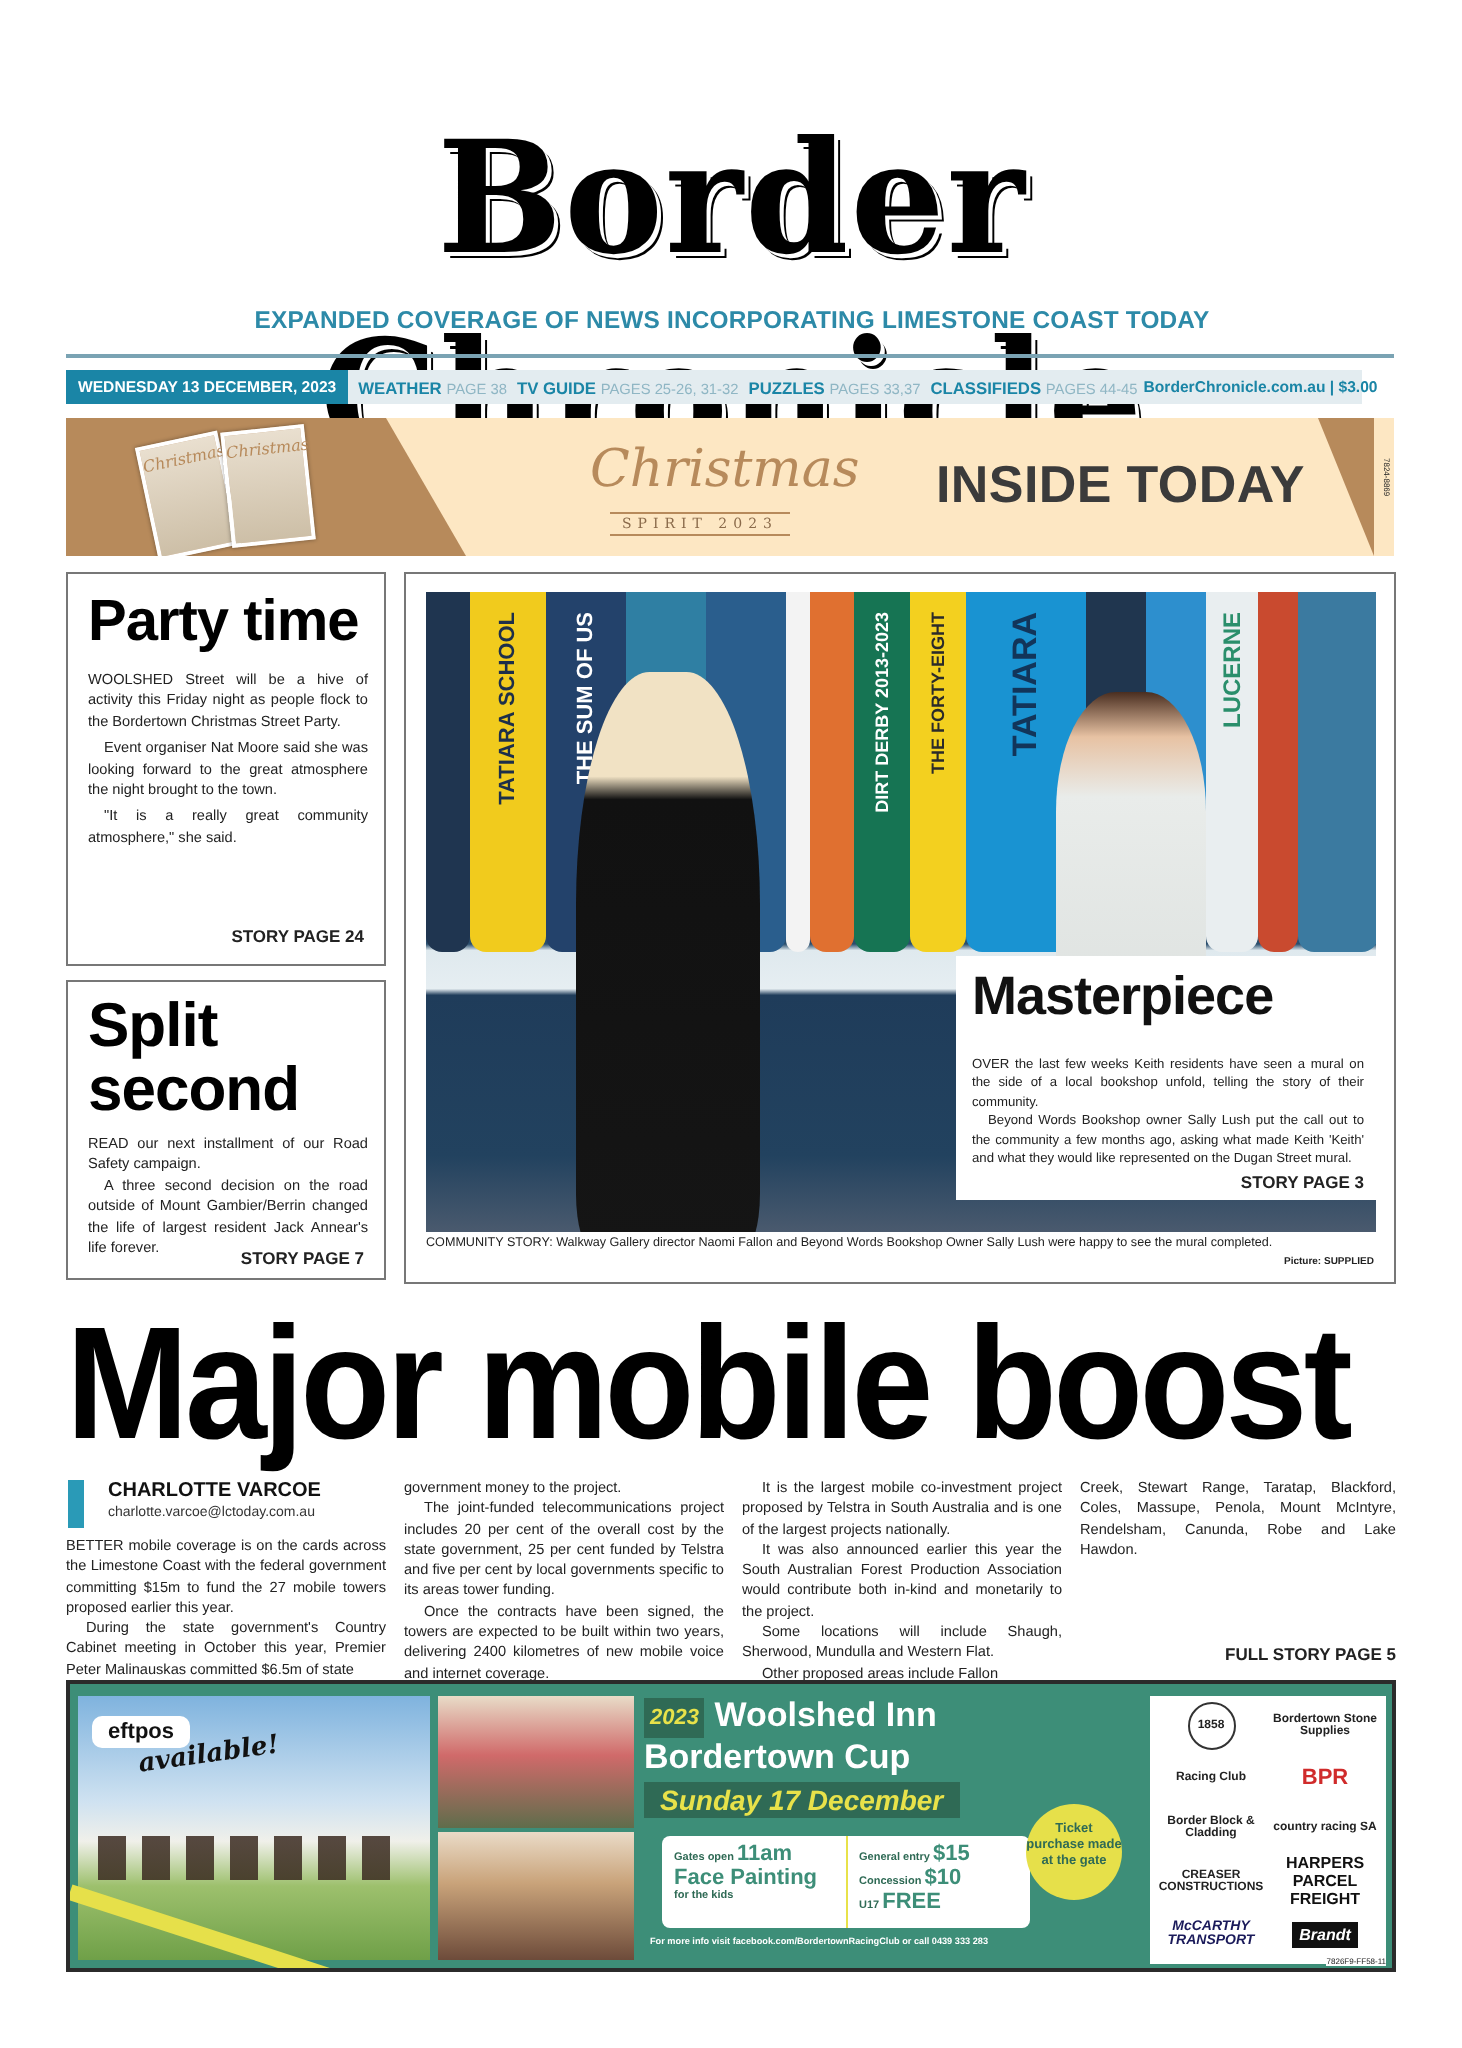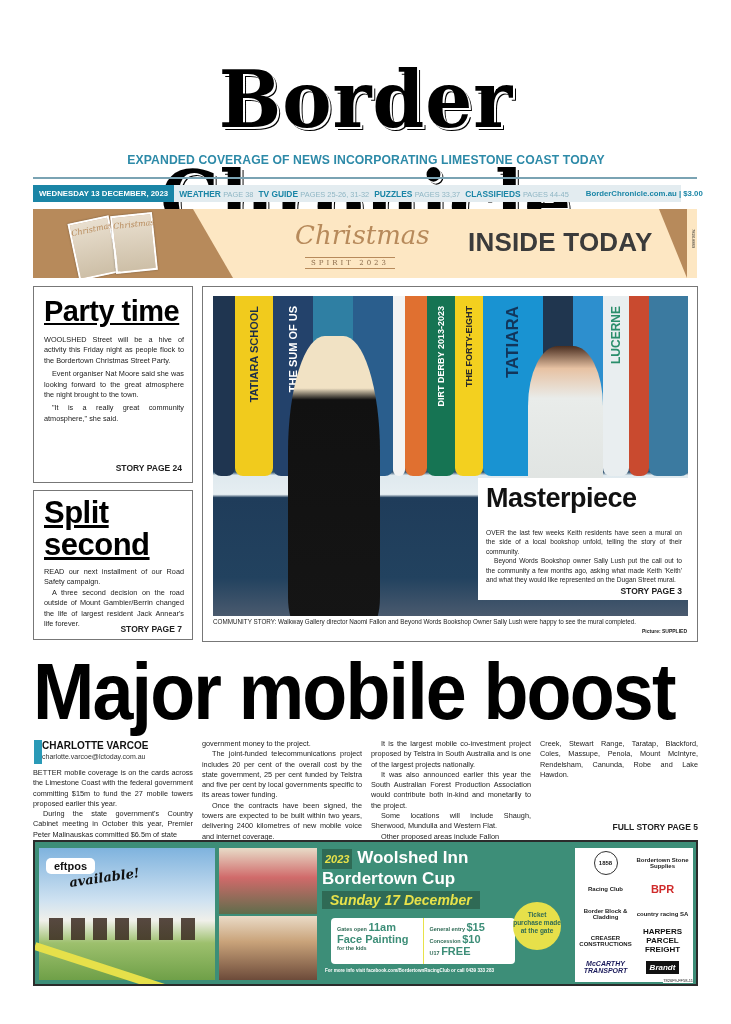--- a/index.html
+++ b/index.html
@@ -12,39 +12,39 @@
     text-shadow: 2px 2px 0 #fff, 3px 3px 0 #000; transform: scaleY(1.05); }
   .tagline { position: absolute; left: 30px; top: 153px; width: 672px; text-align: center; font-weight: bold; font-size: 12.2px; color: #2d8aa8; letter-spacing: 0.1px; }
   .rule { position: absolute; left: 33px; top: 177px; width: 664px; height: 2px; background: #7aa3b3; }
 
   
   .infobar { position: absolute; left: 33px; top: 185px; width: 648px; height: 17px; background: #e3ecf0; display: flex; align-items: center; font-size: 8.4px; white-space: nowrap; }
   .infobar .date { background: #1a85a6; color: #fff; height: 17px; line-height: 17px; padding: 0 6px; font-weight: bold; font-size: 7.8px; }
   .infobar .seg { margin-left: 5px; color: #2b8aa8; }
   .infobar .seg b { font-weight: bold; color: #1a85a6; }
   .infobar .seg span { color: #8fb6c4; font-size: 7.4px; }
-  .infobar .web { margin-left: 17px; color: #1a85a6; font-weight: bold; font-size: 7.8px; }
+  .infobar .web { margin-left: 3px; color: #1a85a6; font-weight: bold; font-size: 7.8px; }
 
   
   .banner { position: absolute; left: 33px; top: 209px; width: 664px; height: 69px; background: #fde7c3; overflow: hidden; }
   .banner .left-band { position: absolute; left: 0; top: 0; width: 200px; height: 69px; background: #b78a5b; clip-path: polygon(0 0, 160px 0, 200px 69px, 0 69px); }
   .banner .right-band { position: absolute; right: 10px; top: 0; width: 28px; height: 69px; background: #b78a5b; clip-path: polygon(0 0, 100% 0, 100% 100%); }
   .banner .mag { position: absolute; width: 42px; height: 58px; background: linear-gradient(#e9dfcf, #cdbfa7); border: 2px solid #fff; box-shadow: 0 0 2px rgba(0,0,0,.4); }
   .banner .mag1 { left: 40px; top: 10px; transform: rotate(-12deg); }
   .banner .mag2 { left: 80px; top: 5px; transform: rotate(-6deg); }
   .banner .mag .mtitle { font-family: "DejaVu Serif", serif; font-style: italic; font-size: 8px; color: #b78a5b; text-align: center; margin-top: 4px; }
   .banner .xmas { position: absolute; left: 262px; top: 10px; width: 110px; text-align: center; }
   .banner .xmas .script { font-family: "DejaVu Serif", serif; font-style: italic; font-size: 26px; color: #b78a5b; line-height: 32px; }
   .banner .xmas .spirit { font-family: "DejaVu Serif", serif; font-size: 7px; letter-spacing: 3px; color: #8a6a4a; border-top: 1px solid #b78a5b; border-bottom: 1px solid #b78a5b; display: inline-block; padding: 1px 6px; }
   .banner .inside { position: absolute; left: 435px; top: 18px; font-weight: bold; font-size: 26px; color: #3b3b3b; letter-spacing: 0.2px; }
   .banner .code { position: absolute; right: 1px; top: 20px; font-size: 4px; writing-mode: vertical-rl; color: #222; }
 
   
   .box { position: absolute; border: 1px solid #777; background: #fff; }
-  .box h2 { font-weight: bold; font-size: 29px; line-height: 32px; letter-spacing: -0.5px; color: #000; text-decoration: underline; }
+  .box h2 { font-weight: bold; font-size: 29px; line-height: 32px; letter-spacing: -0.5px; color: #000; }
   .box p { font-size: 7.3px; line-height: 10.4px; color: #222; text-align: justify; }
   .box p.ind { text-indent: 8px; }
   .box .more { font-weight: bold; font-size: 8.5px; text-align: right; color: #222; }
 
   .party { left: 33px; top: 286px; width: 160px; height: 197px; padding: 6px 8px 6px 10px; }
   .party h2 { margin-bottom: 8px; margin-top: 2px; }
   .party p { margin-bottom: 3px; }
   .party .more { position: absolute; right: 10px; bottom: 9px; }
 
   .split { left: 33px; top: 490px; width: 160px; height: 150px; padding: 6px 8px 6px 10px; }
@@ -64,21 +64,21 @@
   .masterpiece { position: absolute; left: 478px; top: 478px; width: 212px; height: 122px; background: #fff; padding: 4px 8px; }
   .masterpiece h2 { font-weight: bold; font-size: 27px; line-height: 32px; letter-spacing: -0.5px; margin-bottom: 14px; }
   .masterpiece p { font-size: 6.6px; line-height: 9.4px; text-align: justify; color: #222; }
   .masterpiece p.ind { text-indent: 8px; }
   .masterpiece .more { font-weight: bold; font-size: 8.5px; text-align: right; color: #222; margin-top: 2px; }
 
   
   .headline { position: absolute; left: 33px; top: 648px; width: 670px; font-weight: bold; font-size: 80px; line-height: 88px; letter-spacing: -2px; color: #000; white-space: nowrap; transform: scaleX(0.92); transform-origin: left; }
 
   
-  .byline { position: absolute; left: 34px; top: 740px; height: 24px; border-left: 8px solid #2a9ab7; }
+  .byline { position: absolute; left: 34px; top: 740px; height: 24px; padding-left: 12px; border-left: 8px solid #2a9ab7; }
   .byline .name { font-weight: bold; font-size: 10px; line-height: 12px; color: #111; }
   .byline .email { font-size: 7px; line-height: 10px; color: #333; }
   .col { position: absolute; font-size: 7.3px; line-height: 10.3px; color: #222; text-align: justify; }
   .col p.ind { text-indent: 10px; }
   .c1 { left: 33px; top: 768px; width: 160px; }
   .c2 { left: 202px; top: 739px; width: 160px; }
   .c3 { left: 371px; top: 739px; width: 160px; }
   .c4 { left: 540px; top: 739px; width: 158px; }
   .fullstory { position: absolute; left: 540px; top: 822px; width: 158px; text-align: right; font-weight: bold; font-size: 8.5px; color: #222; }
 

